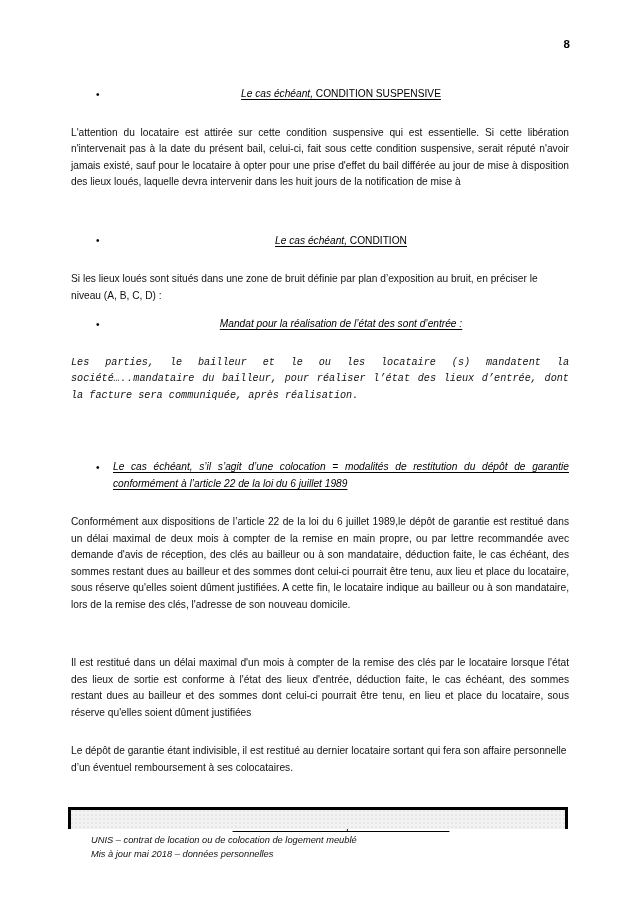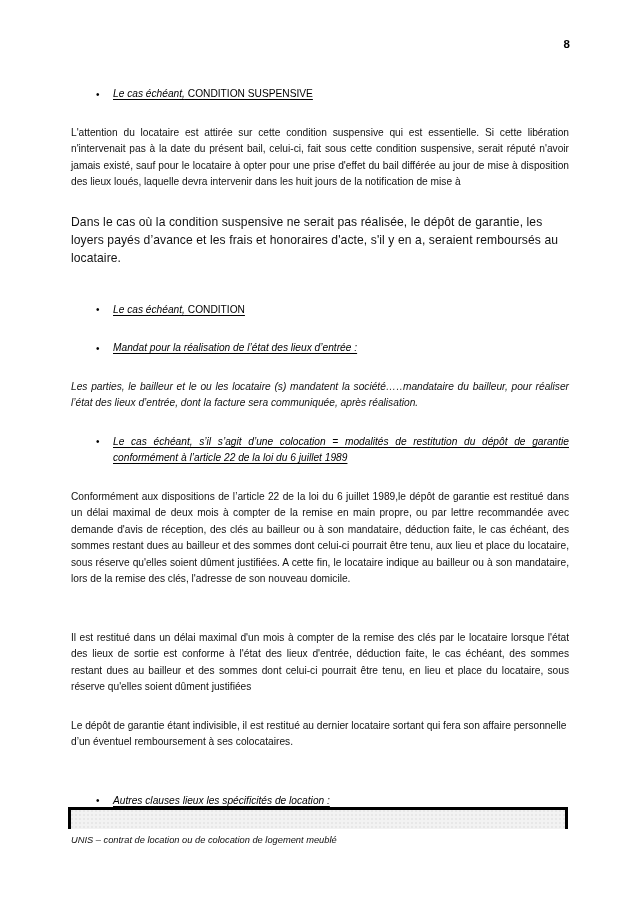--- a/index.html
+++ b/index.html
@@ -56,20 +56,21 @@
     line-height: 1.62;
     text-align: justify;
     text-justify: inter-word;
     margin-bottom: 12px;
     color: #111;
   }
   .para.nojust { text-align: left; }
 
   .para.italic {
     font-style: italic;
+    font-family: Liberation Mono, monospace;
   }
 
   .para.big {
     font-size: 12.1px;
     line-height: 1.52;
     text-align: left;
     margin-bottom: 14px;
     letter-spacing: 0.1px;
   }
 
@@ -87,31 +88,33 @@
   }
   .bullet-row .dot {
     position: absolute;
     left: 25px;
     top: 0.05em;
     font-size: 10px;
     line-height: 1.62;
   }
   .bullet-row .btext {
     display: block;
+    text-align: center;
   }
   .bullet-row .btext .u {
     text-decoration: underline;
     text-underline-offset: 2px;
   }
   .bullet-row .it {
     font-style: italic;
   }
   .bullet-row.justified .btext {
     text-align: justify;
     text-justify: inter-word;
+    margin-top: 33px;
   }
 
   
   .leader {
     letter-spacing: 0.4px;
     color: #333;
   }
 
   
   .footer-box {
@@ -134,21 +137,21 @@
   .footer-text {
     position: absolute;
     left: 71px;
     top: 833px;
     width: 460px;
     font-size: 9.3px;
     font-style: italic;
     line-height: 1.55;
     color: #111;
   }
-  .footer-text div { white-space: nowrap; }
+  .footer-text div { white-space: nowrap; margin-left: 20px; }
 </style>
 </head>
 <body>
 
 <div class="page">
 
   <div class="page-number">8</div>
 
   <div class="content">
 
@@ -157,35 +160,35 @@
       <span class="btext"><span class="u it">Le cas échéant,</span><span class="u"> CONDITION SUSPENSIVE</span></span>
     </div>
 
 
     <div class="gap-sm"></div>
 
     <p class="para">L'attention du locataire est attirée sur cette condition suspensive qui est essentielle. Si cette libération n'intervenait pas à la date du présent bail, celui-ci, fait sous cette condition suspensive, serait réputé n'avoir jamais existé, sauf pour le locataire à opter pour une prise d'effet du bail différée au jour de mise à disposition des lieux loués, laquelle devra intervenir dans les huit jours de la notification de mise à</p>
 
     <div class="gap-sm"></div>
 
-    <p class="para big">Dans le cas où la condition suspensive ne serait pas réalisée, le dépôt de garantie, les loyers payés d’avance et les frais et honoraires d'acte, s'il y en a, seraient remboursés au locataire.</p>
 
     <div class="gap-md"></div>
 
     <div class="bullet-row">
       <span class="dot">•</span>
       <span class="btext"><span class="u it">Le cas échéant,</span><span class="u"> CONDITION</span></span>
     </div>
 
     <div class="gap-sm"></div>
 
-
-    <div class="bullet-row">
-      <span class="dot">•</span>
-      <span class="btext"><span class="u it">Mandat pour la réalisation de l’état des lieux d’entrée :</span></span>
+    <p class="para nojust">Si les lieux loués sont situés dans une zone de bruit définie par plan d’exposition au bruit, en préciser le niveau (A, B, C, D) :</p>
+
+    <div class="bullet-row">
+      <span class="dot">•</span>
+      <span class="btext"><span class="u it">Mandat pour la réalisation de l’état des sont d’entrée :</span></span>
     </div>
 
     <div class="gap-sm"></div>
 
     <p class="para italic"><span>Les parties, le bailleur et le ou les locataire (s) mandatent la société</span><span class="leader">…..</span><span>mandataire du bailleur, pour réaliser l’état des lieux d’entrée, dont la facture sera communiquée, après réalisation.</span></p>
 
     <div class="gap-sm"></div>
 
     <div class="bullet-row justified">
       <span class="dot">•</span>
@@ -210,15 +213,16 @@
       <span class="dot">•</span>
       <span class="btext"><span class="u it">Autres clauses lieux les spécificités de location :</span></span>
     </div>
 
   </div>
 
   <div class="footer-box"></div>
 
   <div class="footer-text">
     <div>UNIS – contrat de location ou de colocation de logement meublé</div>
+    <div>Mis à jour mai 2018 – données personnelles</div>
   </div>
 
 </div>
 
 </body></html>

